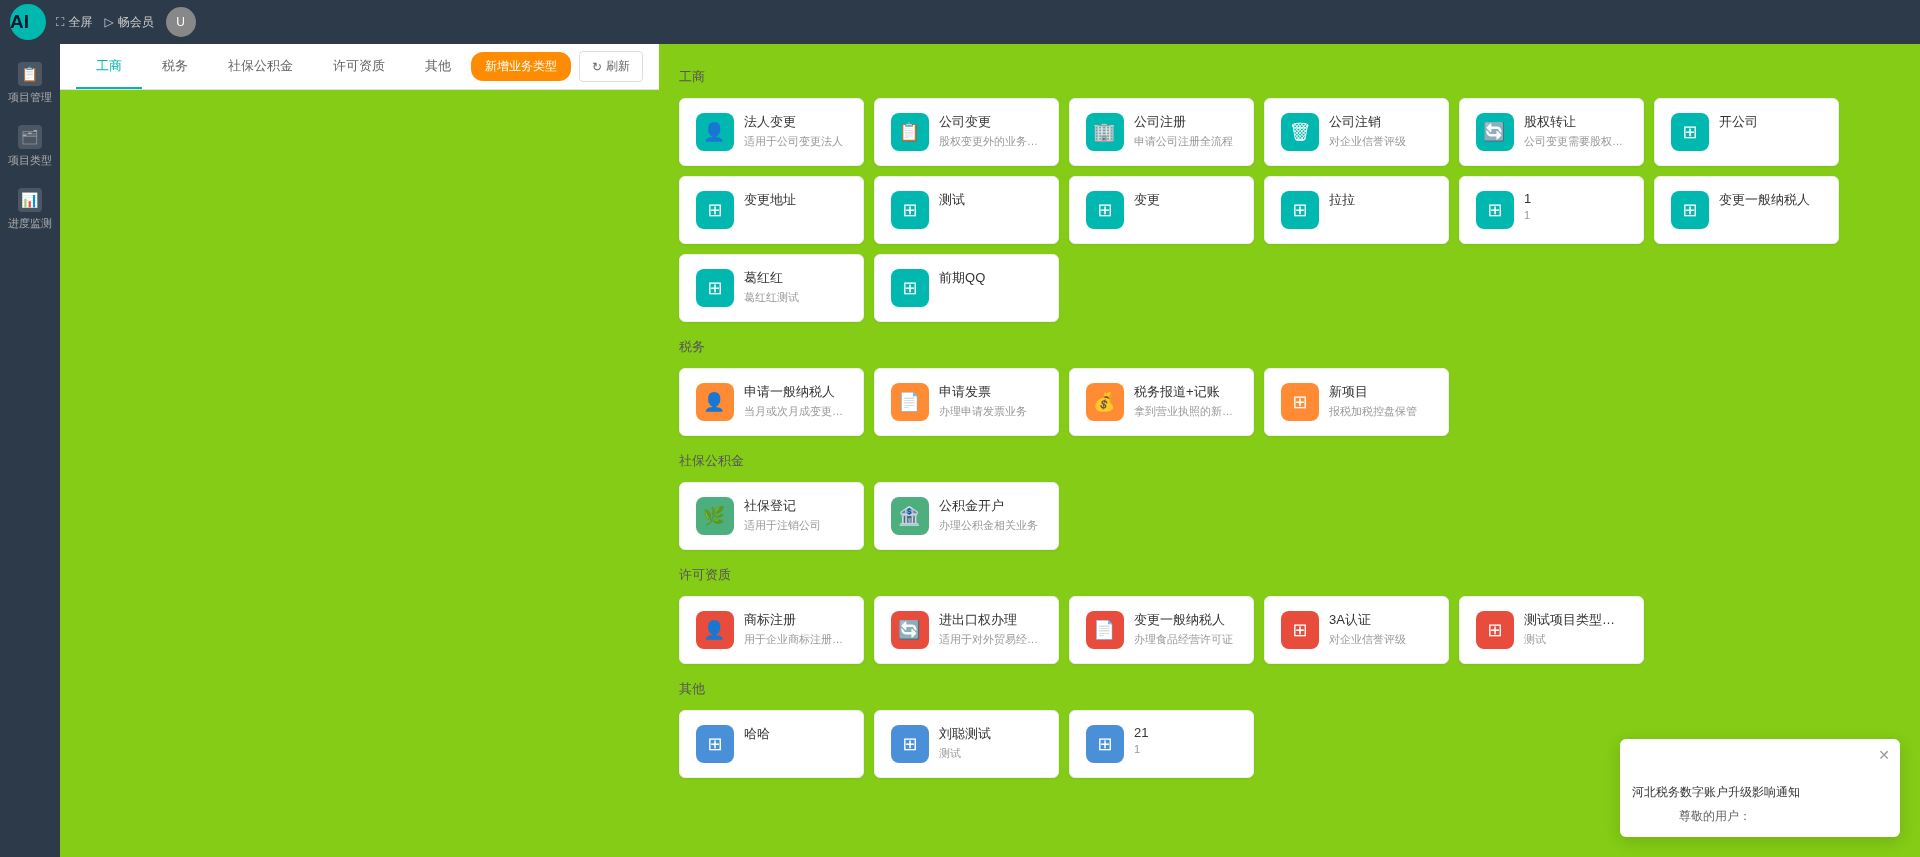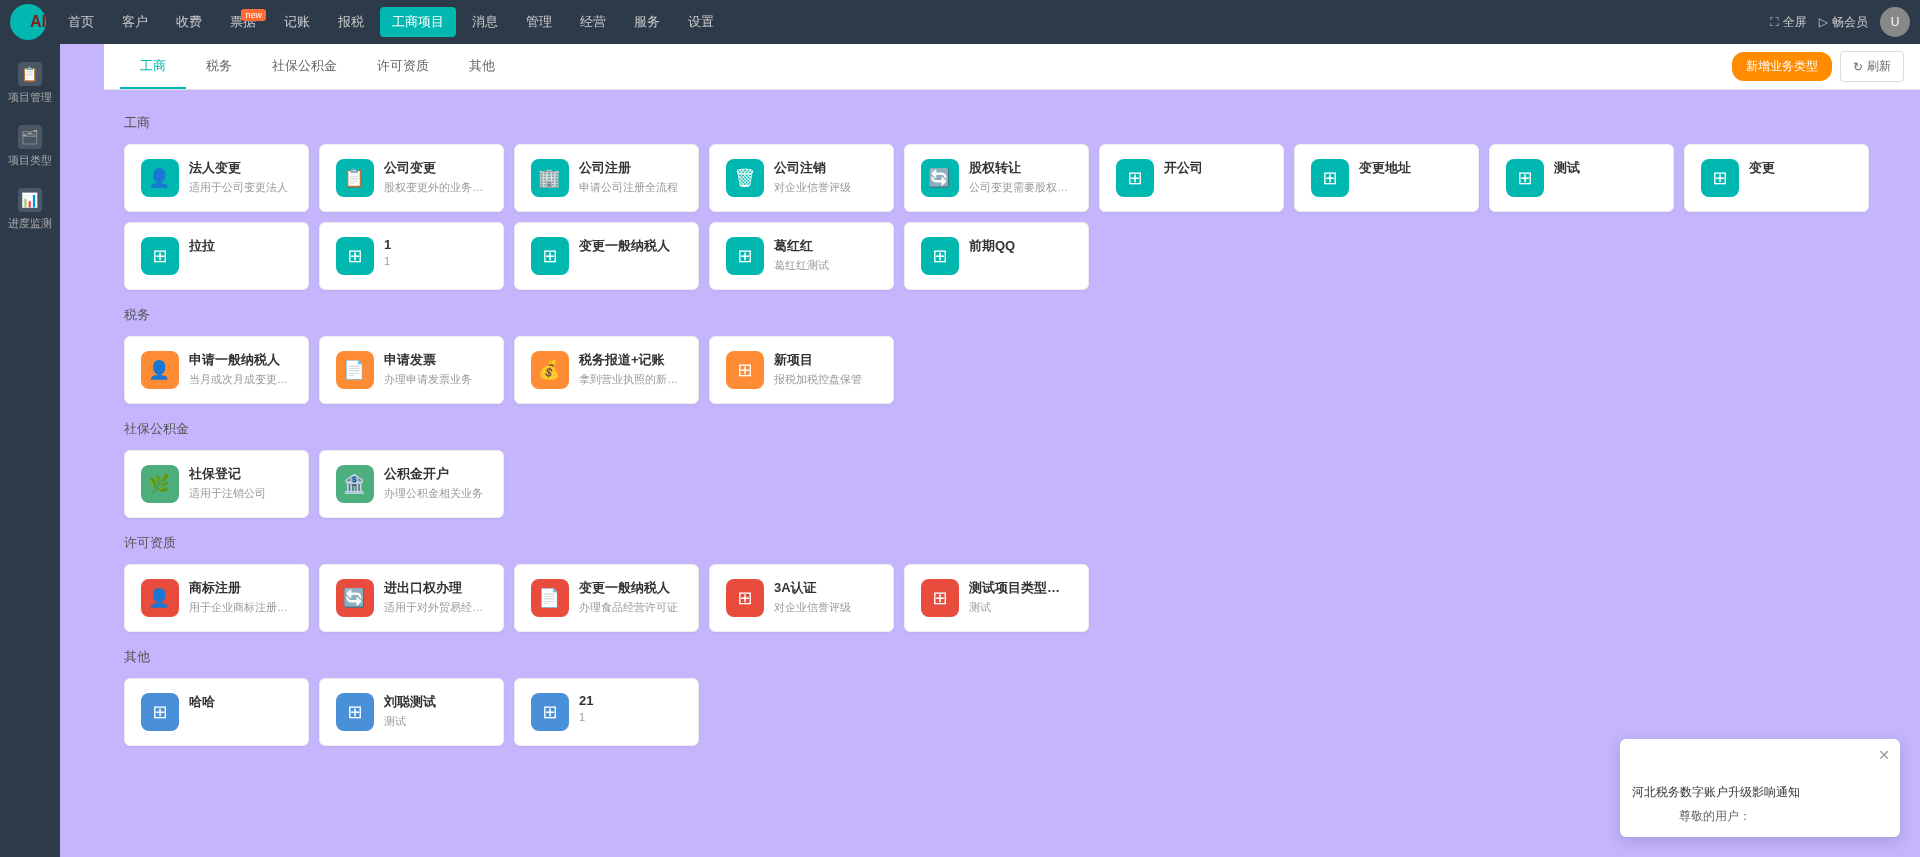--- a/index.html
+++ b/index.html
@@ -15,23 +15,23 @@
       flex-shrink: 0;
       position: relative;
     }
     .top-nav-logo {
       width: 36px;
       height: 36px;
       background: #00b8b0;
       border-radius: 50%;
       display: flex;
       align-items: center;
-      justify-content: flex-end;
-      color: #7f1d1d;
-      font-size: 16px;
+      justify-content: flex-start;
+      color: #0f172a;
+      font-size: 19px;
       font-weight: bold;
       margin-right: 10px;
       flex-shrink: 0;
     }
     .top-nav-items {
       display: flex;
       align-items: center;
       gap: 4px;
       flex: 1;
     }
@@ -119,24 +119,22 @@
       display: flex;
       align-items: center;
       justify-content: center;
       font-size: 14px;
     }
 
     
     .content-area {
       flex: 1;
       display: flex;
-      flex-direction: column;
       overflow: hidden;
-      background: #c4b5fd;
-      padding-left: 44px;
+      background: #84cc16;
     }
 
     
     .tab-bar {
       background: white;
       border-bottom: 1px solid #e0e0e0;
       display: flex;
       align-items: center;
       padding: 0 16px;
       height: 46px;
@@ -241,21 +239,21 @@
     .icon-teal { background: #00b8b0; }
     .icon-green { background: #4caf7d; }
     .icon-orange { background: #ff8c35; }
     .icon-red { background: #e74c3c; }
     .icon-blue { background: #4a90d9; }
 
     .card-text { flex: 1; min-width: 0; }
     .card-title {
       font-size: 13px;
       color: #333;
-      font-weight: 700;
+      font-weight: 400;
       margin-bottom: 3px;
       white-space: nowrap;
       overflow: hidden;
       text-overflow: ellipsis;
     }
     .card-desc {
       font-size: 11px;
       color: #999;
       white-space: nowrap;
       overflow: hidden;
@@ -295,34 +293,20 @@
       margin-left: 47px;
     }
   </style>
 </head>
 <body>
 
 <nav class="top-nav">
   <div class="top-nav-logo">
     <span>AI</span>
   </div>
-  <div class="top-nav-items" id="nav-items-container">
-      <div class="nav-item">首页</div>
-      <div class="nav-item">客户</div>
-      <div class="nav-item">收费</div>
-      <div class="nav-item">票据<span class="nav-badge">new</span></div>
-      <div class="nav-item">记账</div>
-      <div class="nav-item">报税</div>
-      <div class="nav-item active">工商项目</div>
-      <div class="nav-item">消息</div>
-      <div class="nav-item">管理</div>
-      <div class="nav-item">经营</div>
-      <div class="nav-item">服务</div>
-      <div class="nav-item">设置</div>
-    </div>
   <div class="top-nav-right">
     <span>⛶ <span>全屏</span></span>
     <span>▷ <span>畅会员</span></span>
     <div class="user-avatar">U</div>
   </div>
 </nav>
 
 <div class="main-layout">
 
   <aside class="sidebar" id="sidebar-container">

